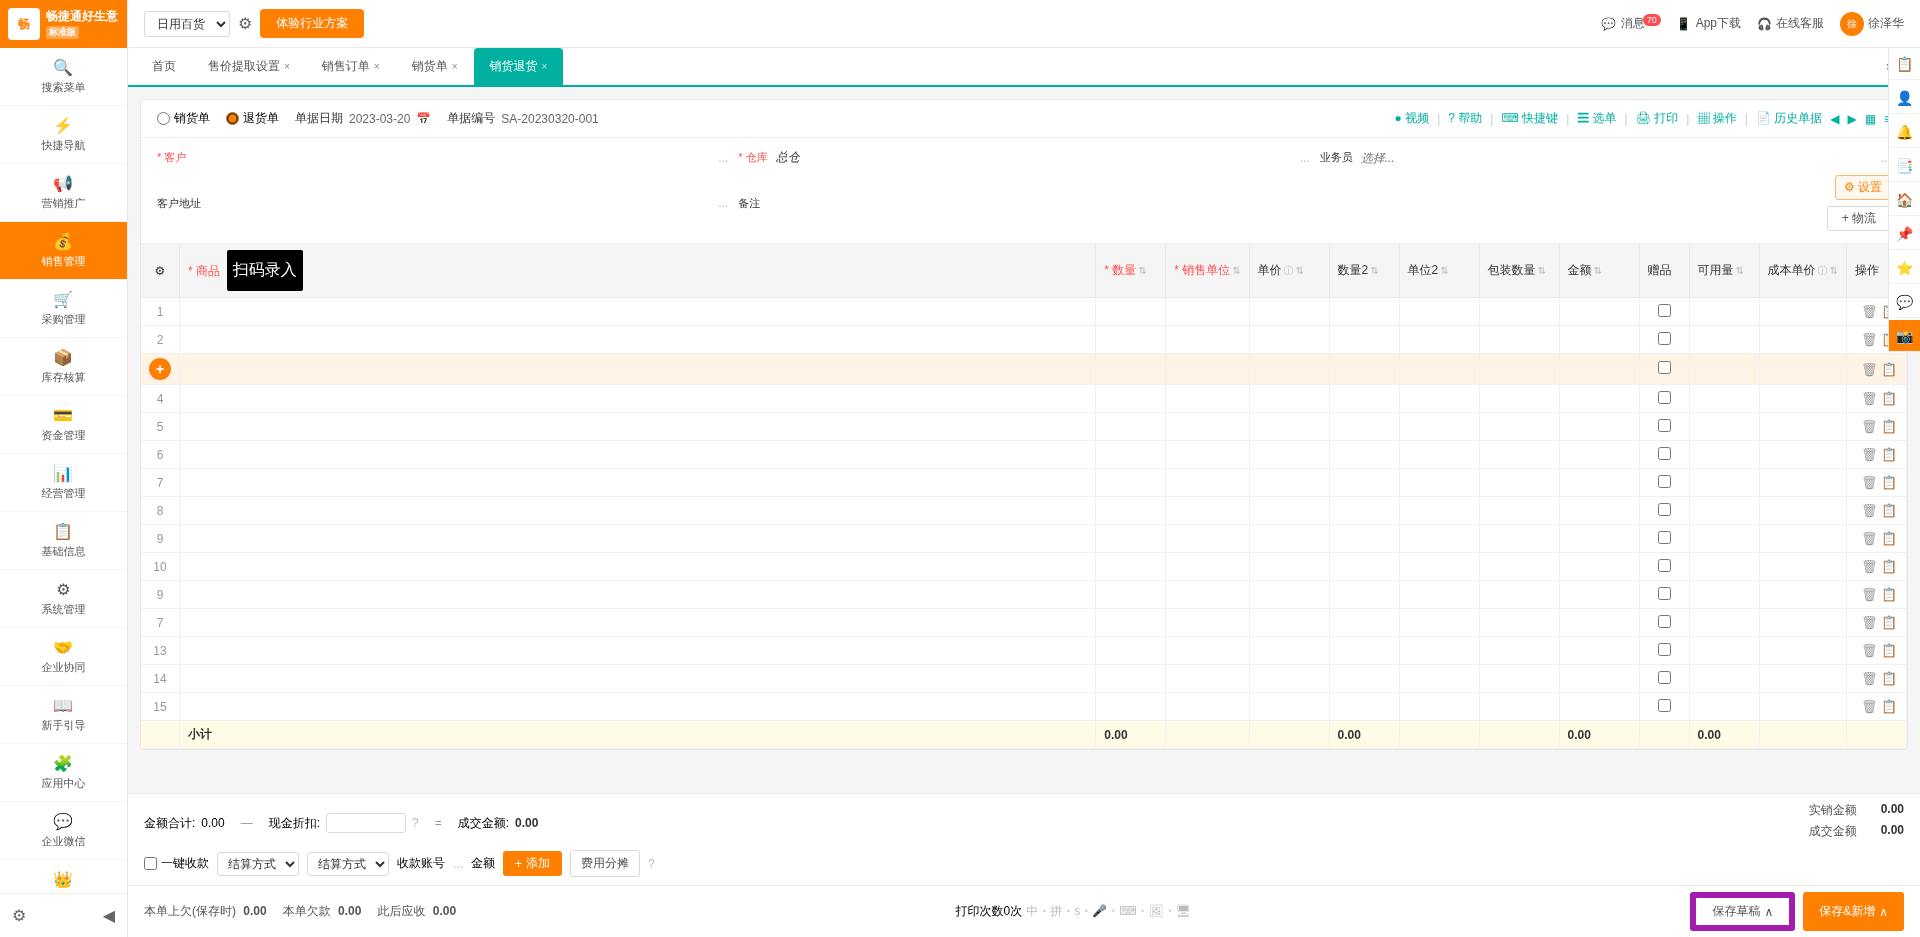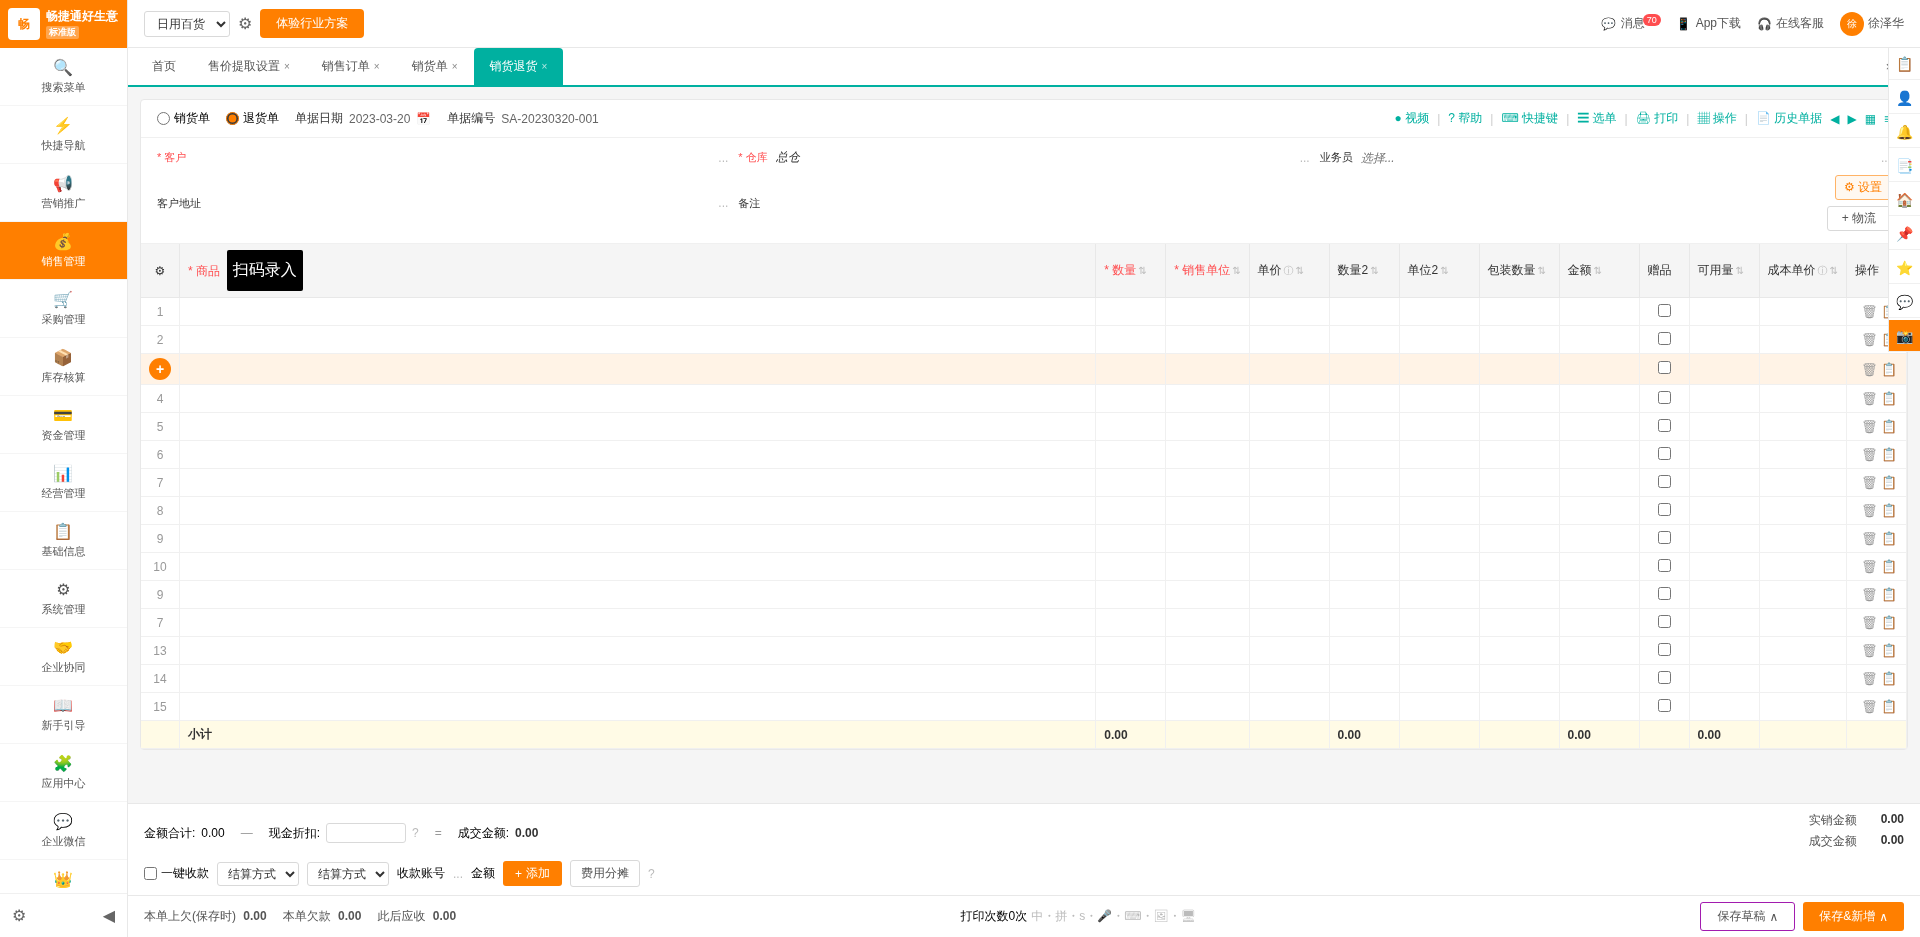--- a/index.html
+++ b/index.html
@@ -95,21 +95,21 @@
     .footer-select { padding: 3px 6px; border: 1px solid #d9d9d9; border-radius: 3px; background: #fff; color: #333; }
     .footer-input { padding: 3px 8px; border: 1px solid #d9d9d9; border-radius: 3px; background: #fff; color: #333; width: 80px; }
     .footer-add-btn { background: #ff7f00; color: #fff; border: none; padding: 4px 12px; border-radius: 3px; cursor: pointer; font-size: 12px; display: flex; align-items: center; gap: 4px; }
     .footer-fee-btn { background: #fff; border: 1px solid #d9d9d9; color: #555; padding: 4px 10px; border-radius: 3px; cursor: pointer; font-size: 12px; }
 
     
     .statusbar { background: #fff; border-top: 1px solid #e8e8e8; padding: 6px 16px; display: flex; align-items: center; justify-content: space-between; flex-shrink: 0; }
     .statusbar-left { display: flex; gap: 16px; color: #555; font-size: 12px; }
     .statusbar-center { display: flex; gap: 4px; align-items: center; }
     .statusbar-right { display: flex; gap: 8px; }
-    .save-draft-btn { background: #fff; border: 1px solid #a21caf; color: #555; padding: 5px 16px; border-radius: 3px; cursor: pointer; display: flex; align-items: center; gap: 4px; }
+    .save-draft-btn { background: #fff; border: 6px solid #a21caf; color: #555; padding: 5px 16px; border-radius: 3px; cursor: pointer; display: flex; align-items: center; gap: 4px; }
     .save-new-btn { background: #ff7f00; color: #fff; border: none; padding: 5px 16px; border-radius: 3px; cursor: pointer; display: flex; align-items: center; gap: 4px; }
 
     
     .side-panel { position: fixed; right: 0; top: 48px; width: 32px; display: flex; flex-direction: column; gap: 2px; background: #fff; border-left: 1px solid #e8e8e8; z-index: 10; }
     .side-panel-btn { width: 32px; height: 32px; display: flex; align-items: center; justify-content: center; cursor: pointer; color: #999; border-bottom: 1px solid #f0f0f0; font-size: 14px; }
     .side-panel-btn.active { background: #ff7f00; color: #fff; }
     .right-summary-row { display: flex; justify-content: space-between; gap: 24px; color: #555; margin-bottom: 4px; }
     .right-summary-val { color: #333; font-weight: bold; }
 
     .col-gear { width: 30px; text-align: center; }

